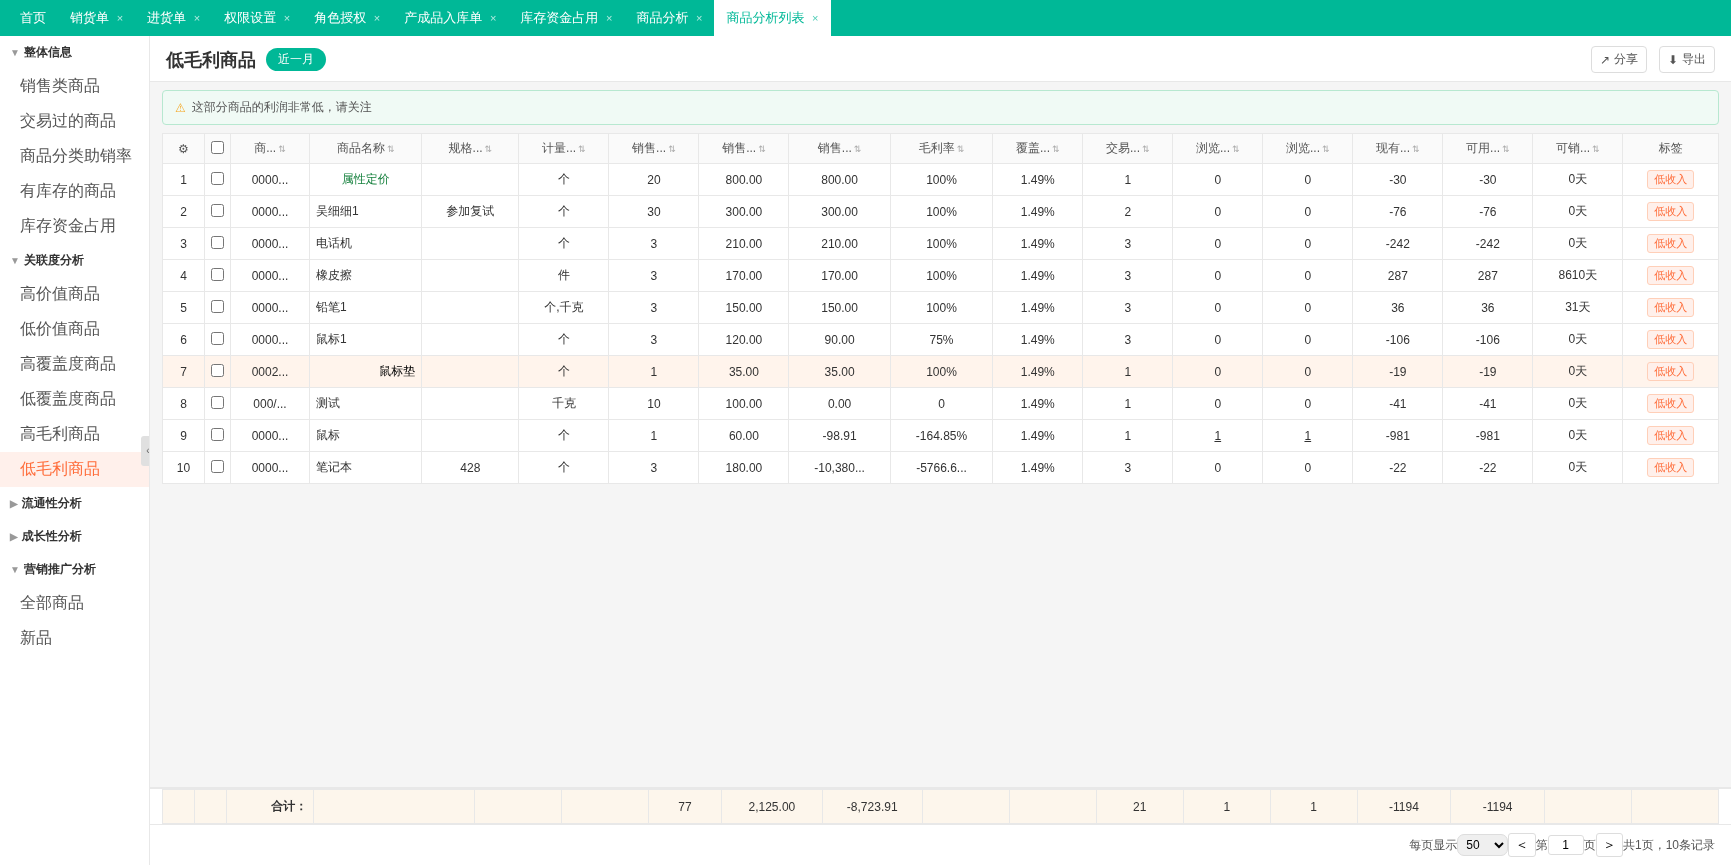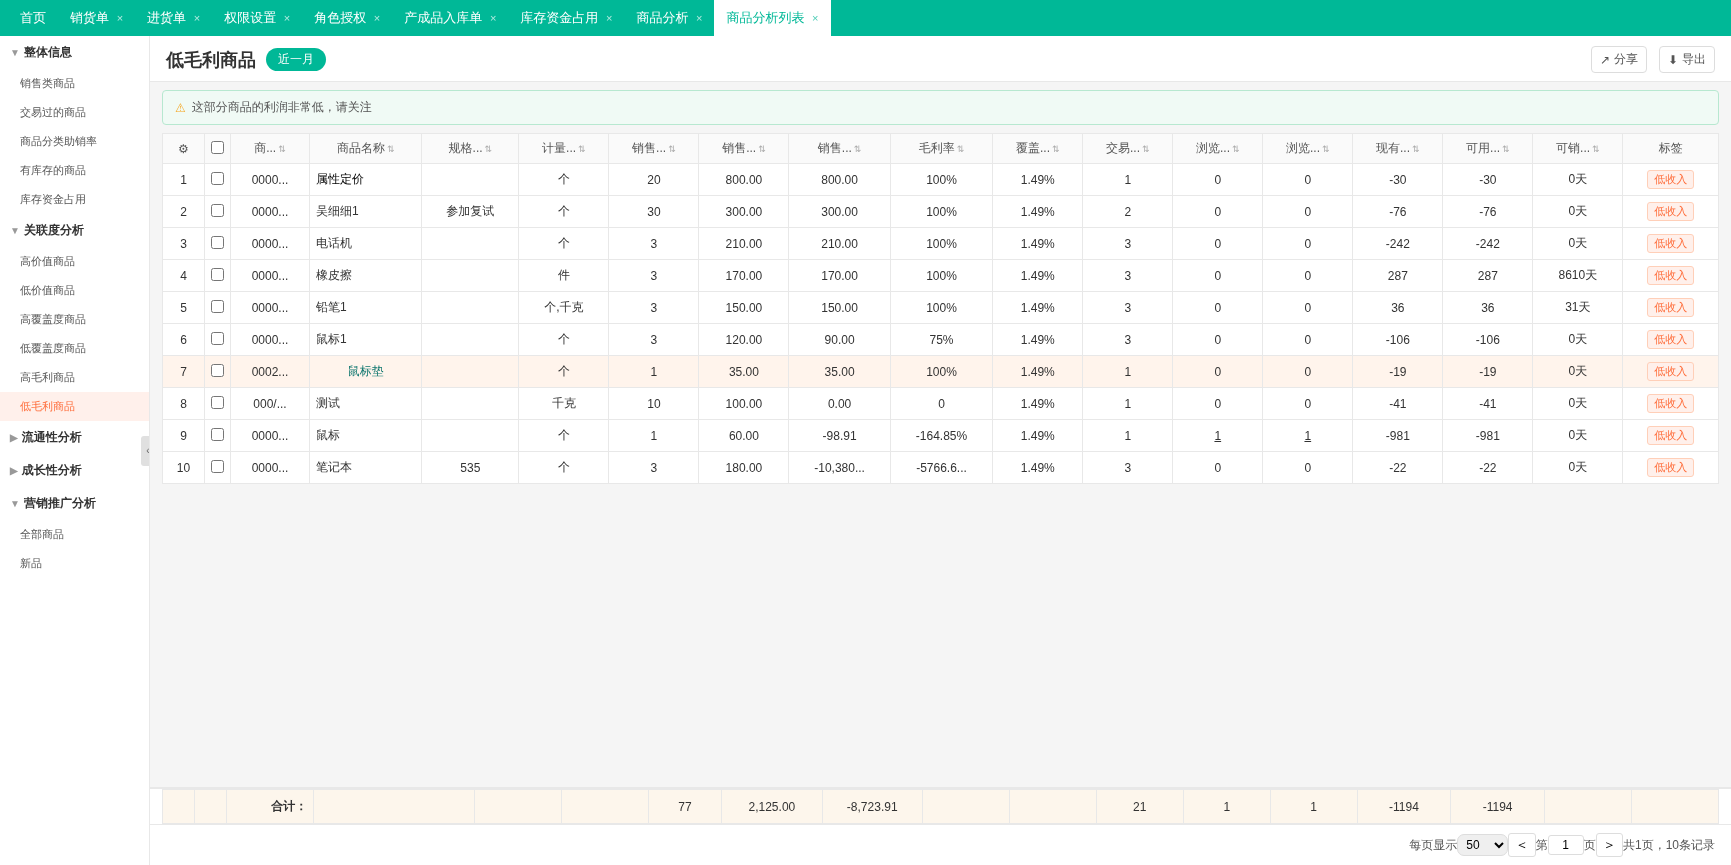--- a/index.html
+++ b/index.html
@@ -41,21 +41,21 @@
       align-items: center;
       padding: 8px 10px;
       font-size: 12px;
       color: #333;
       cursor: pointer;
       font-weight: bold;
     }
     .sidebar-section-header .arrow { margin-right: 4px; font-size: 10px; color: #999; }
     .sidebar-item {
       padding: 7px 10px 7px 20px;
-      font-size: 11px;
+      font-size: 16px;
       color: #555;
       cursor: pointer;
       white-space: nowrap;
     }
     .sidebar-item.active { background: #fff0eb; color: #ff6d3b; }
     .sidebar-collapse-btn {
       position: absolute;
       top: 50%;
       right: -10px;
       width: 16px;
@@ -385,21 +385,21 @@
             <th><span>可用...</span><span class="sort-icon">⇅</span></th>
             <th><span>可销...</span><span class="sort-icon">⇅</span></th>
             <th><span>标签</span></th>
           </tr>
         </thead>
         <tbody id="table-body">
         <tr>
       <td>1</td>
       <td class="checkbox-cell"><input type="checkbox" style=""></td>
       <td>0000...</td>
-      <td style="text-align:left; cursor:pointer; color:#000000;">属性定价</td>
+      <td style="text-align:center; cursor:pointer; color:#15803d;">属性定价</td>
       <td></td>
       <td>个</td>
       <td>20</td>
       <td>800.00</td>
       <td>800.00</td>
       <td>100%</td>
       <td>1.49%</td>
       <td>1</td>
       <td><span>0</span></td>
       <td><span>0</span></td>
@@ -505,21 +505,21 @@
       <td><span>0</span></td>
       <td>-106</td>
       <td>-106</td>
       <td class="days-red">0天</td>
       <td><span class="tag-badge tag-low-income">低收入</span></td>
     </tr>
             <tr class="highlighted">
       <td>7</td>
       <td class="checkbox-cell"><input type="checkbox" style=""></td>
       <td>0002...</td>
-      <td style="text-align:center; cursor:pointer; color:#0f766e;">鼠标垫</td>
+      <td style="text-align:right; cursor:pointer; color:#000000;">鼠标垫</td>
       <td></td>
       <td>个</td>
       <td>1</td>
       <td>35.00</td>
       <td>35.00</td>
       <td>100%</td>
       <td>1.49%</td>
       <td>1</td>
       <td><span>0</span></td>
       <td><span>0</span></td>
@@ -566,21 +566,21 @@
       <td>-981</td>
       <td>-981</td>
       <td class="days-red">0天</td>
       <td><span class="tag-badge tag-low-income">低收入</span></td>
     </tr>
             <tr>
       <td>10</td>
       <td class="checkbox-cell"><input type="checkbox" style=""></td>
       <td>0000...</td>
       <td style="text-align:left; cursor:pointer; color:#333;">笔记本</td>
-      <td>535</td>
+      <td>428</td>
       <td>个</td>
       <td>3</td>
       <td>180.00</td>
       <td>-10,380...</td>
       <td>-5766.6...</td>
       <td>1.49%</td>
       <td>3</td>
       <td><span>0</span></td>
       <td><span>0</span></td>
       <td>-22</td>

